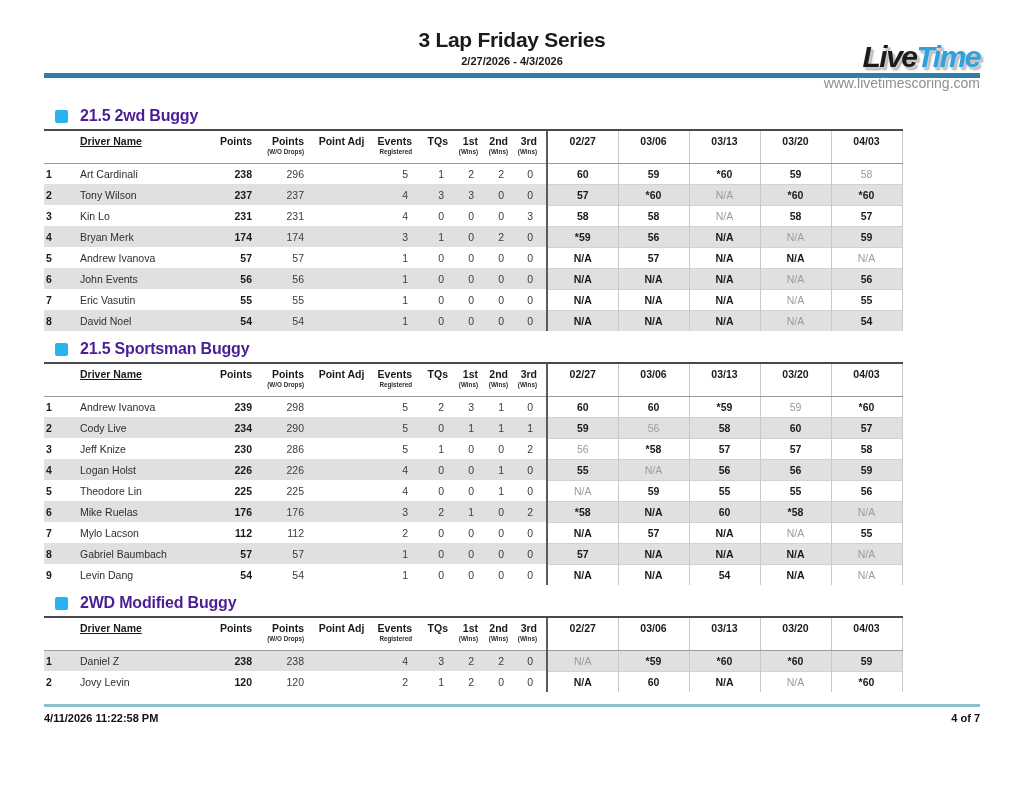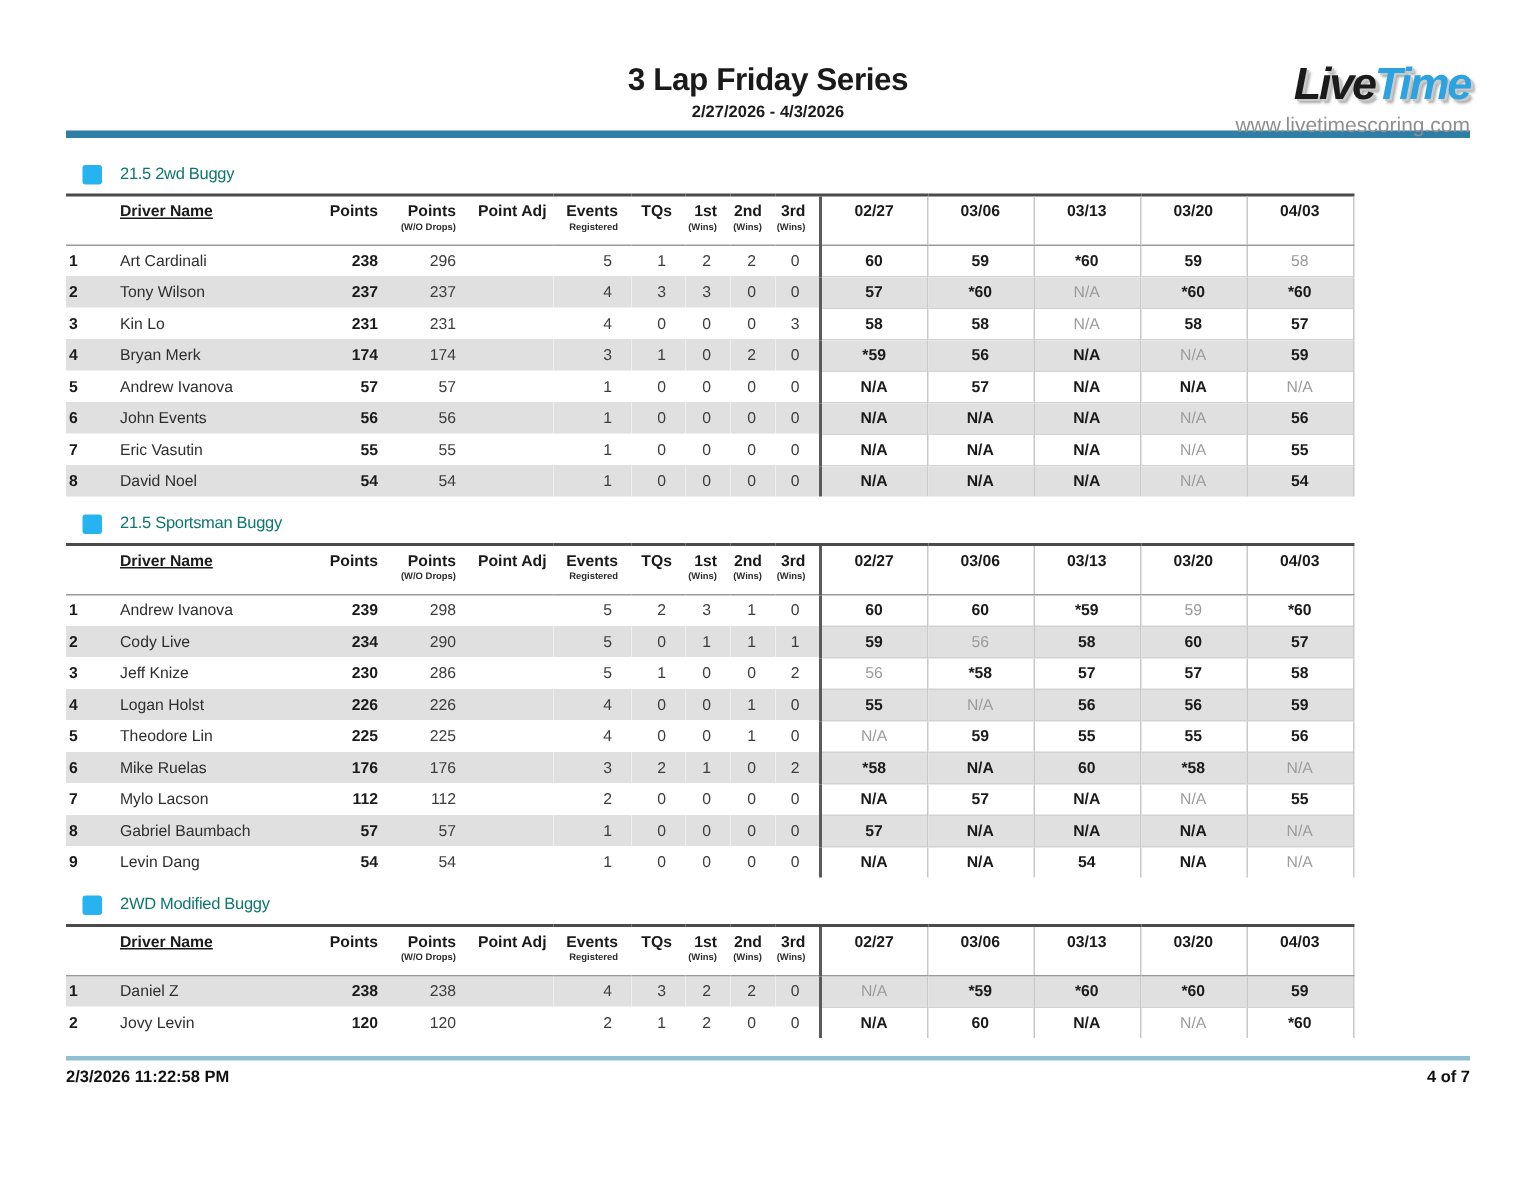--- a/index.html
+++ b/index.html
@@ -8,41 +8,41 @@
     position: relative;
     width: 1024px; height: 791px;
     background: #ffffff;
     font-family: "Liberation Sans", sans-serif;
     color: #1a1a1a;
     overflow: hidden;
   }
   .content { margin: 0 44px; }
 
   
-  .page-header { position: relative; padding-top: 42px; height: 98px; }
+  .page-header { position: relative; padding-top: 28px; height: 98px; }
   .title-block { text-align: center; }
   .report-title { font-size: 21px; font-weight: bold; letter-spacing: -0.3px; }
   .report-dates { font-size: 11px; font-weight: bold; margin-top: 3px; }
   .logo-block { position: absolute; right: 0; top: 40px; text-align: right; }
   .logo-text {
     font-size: 30px; font-weight: 900; font-style: italic; letter-spacing: -1.5px;
     text-shadow: 1.5px 1.5px 0 #c9c9c9, 2.5px 2.5px 2px #a6a6a6;
   }
   .logo-live { color: #1b1b1b; }
   .logo-time { color: var(--logo-blue, #2aa3e0); }
   .logo-url { font-size: 14px; color: #8f8f8f; margin-top: 1px; text-shadow: none; }
   .top-bar { height: 5px; background: var(--bar, #2e7ea6); margin-top: 6px; }
 
   
   .sec-title-row { display: flex; align-items: center; margin: 9px 0 4px 0; height: 18px; }
   .sq {
     width: 13px; height: 13px; background: var(--square, #26b3ef);
     border-radius: 2px; margin-left: 11px; margin-right: 12px; flex: 0 0 auto;
   }
-  .sec-title { font-size: 11px; font-weight: normal; color: #0f766e; letter-spacing: -0.2px; }
+  .sec-title { font-size: 16px; font-weight: bold; color: #4c1d95; letter-spacing: -0.2px; }
 
   table { border-collapse: collapse; table-layout: fixed; width: 858px; }
   thead th {
     border-top: 2px solid #4a4a4a;
     border-bottom: 1px solid #9a9a9a;
     padding: 4px 0 3px 0;
     vertical-align: top;
     height: 33px;
     font-weight: bold;
   }
@@ -657,17 +657,17 @@
               </tr>
             </tbody>
     </table>
   </section>
 </div>
   </div>
 
   <div class="page-footer">
     <div class="footer-line"></div>
     <div class="footer-row">
-      <div>2/3/2026 11:22:58 PM</div>
+      <div>4/11/2026 11:22:58 PM</div>
       <div>4 of 7</div>
     </div>
   </div>
 </div>
 
 </body></html>

